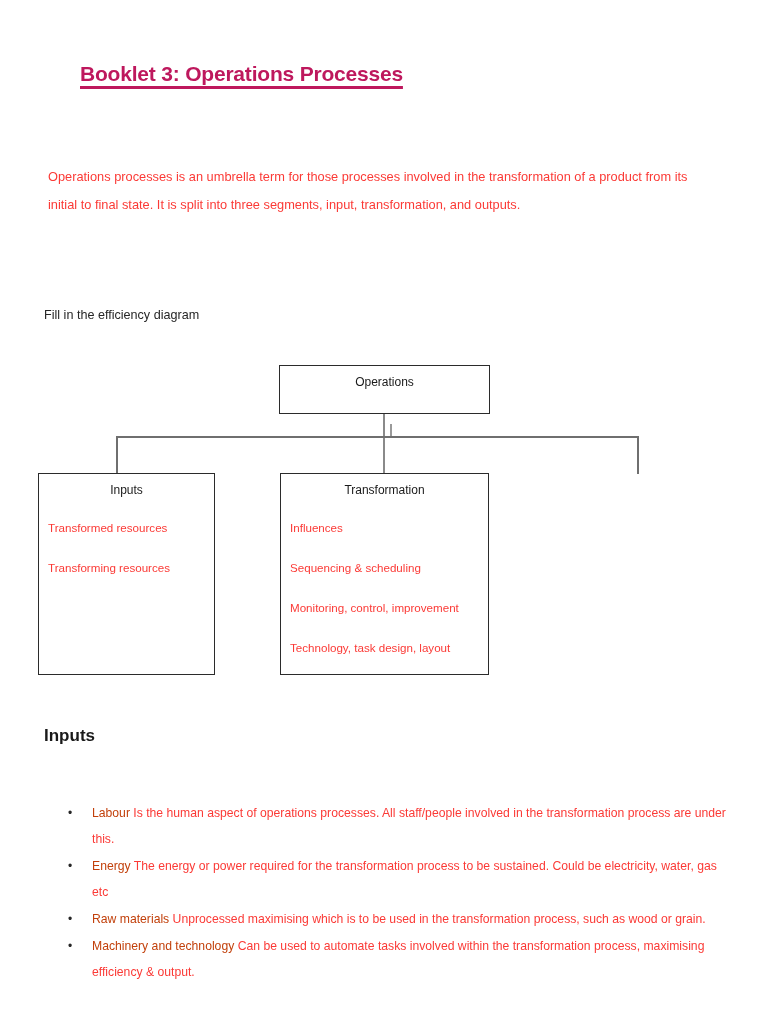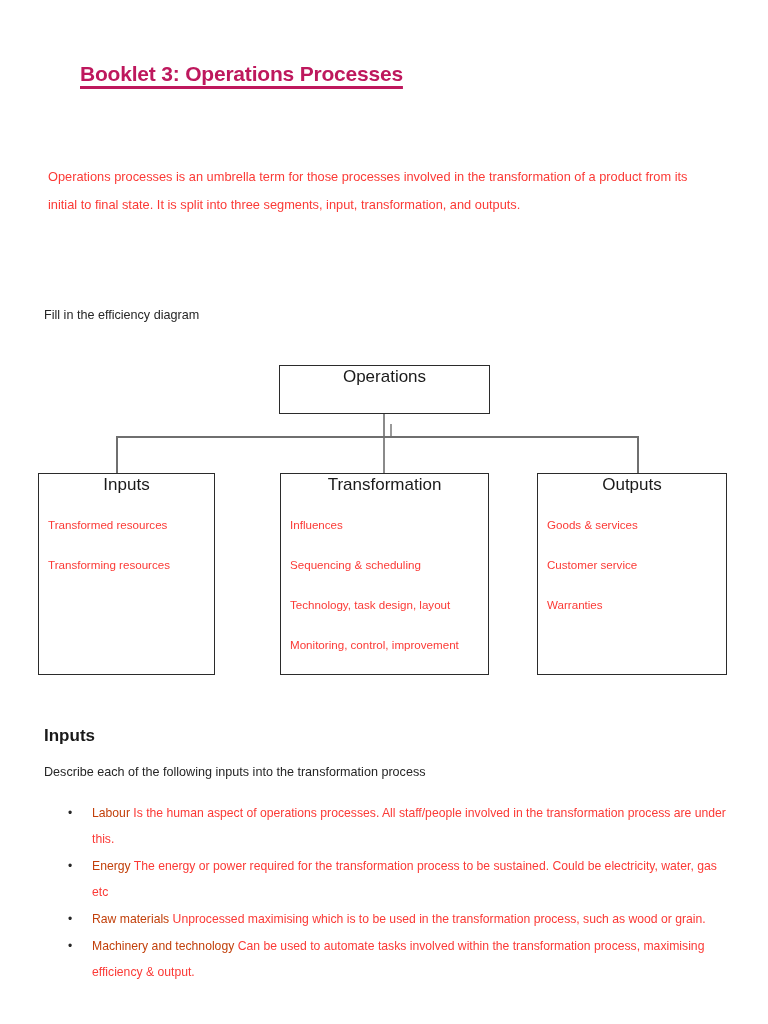--- a/index.html
+++ b/index.html
@@ -87,22 +87,23 @@
   }
   .node {
     position: absolute;
     border: 1.6px solid #2b2b2b;
     background: #ffffff;
     box-sizing: border-box;
   }
   .node-title {
     display: block;
     text-align: center;
-    font-size: 17px;
+    font-size: 12px;
     color: #1a1a1a;
+    margin-top: 9px;
     line-height: 1.25;
   }
   .node-items {
     margin: 0;
     padding: 0;
     list-style: none;
   }
   .node-item {
     font-size: 11.6px;
     color: #fb3a36;
@@ -195,39 +196,30 @@
         <li class="node-item">Transformed resources</li>
         <li class="node-item">Transforming resources</li>
       </ul>
     </div>
 
     <div class="node" id="node-transformation">
       <span class="node-title">Transformation</span>
       <ul class="node-items">
         <li class="node-item">Influences</li>
         <li class="node-item">Sequencing &amp; scheduling</li>
+        <li class="node-item">Monitoring, control, improvement</li>
         <li class="node-item">Technology, task design, layout</li>
-        <li class="node-item">Monitoring, control, improvement</li>
       </ul>
     </div>
 
-    <div class="node" id="node-outputs">
-      <span class="node-title">Outputs</span>
-      <ul class="node-items">
-        <li class="node-item">Goods &amp; services</li>
-        <li class="node-item">Customer service</li>
-        <li class="node-item">Warranties</li>
-      </ul>
-    </div>
 
   </div>
 
   <h2 class="section-heading">Inputs</h2>
 
-  <div class="prompt-line" id="prompt-describe">Describe each of the following inputs into the transformation process</div>
 
   <ul class="bullet-list">
     <li class="bullet-item">
       <span class="bullet-dot">•</span><span class="bullet-term">Labour </span><span class="bullet-desc">Is the human aspect of operations processes. All staff/people involved in the transformation process are under this.</span>
     </li>
     <li class="bullet-item">
       <span class="bullet-dot">•</span><span class="bullet-term">Energy </span><span class="bullet-desc">The energy or power required for the transformation process to be sustained. Could be electricity, water, gas etc</span>
     </li>
     <li class="bullet-item">
       <span class="bullet-dot">•</span><span class="bullet-term">Raw materials </span><span class="bullet-desc">Unprocessed maximising which is to be used in the transformation process, such as wood or grain.</span>

